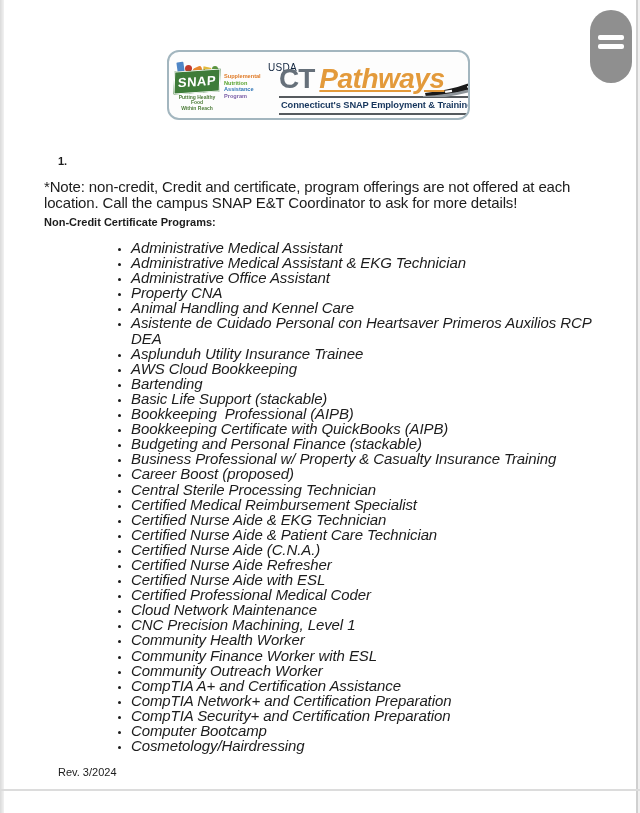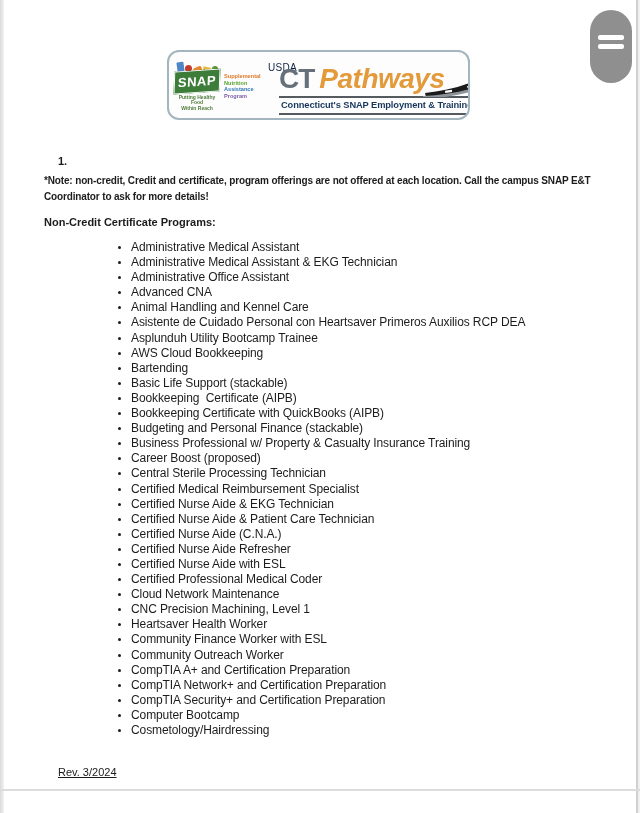--- a/index.html
+++ b/index.html
@@ -41,32 +41,32 @@
   .usda-title { font-size: 10px; font-weight: normal; color: #10243e; letter-spacing: .3px; margin-left: 44px; }
   .usda-word  { font-size: 5.6px; font-weight: bold; line-height: 6.6px; }
   .usda-word:nth-child(2) { color: #e07b28; }
   .usda-word:nth-child(3) { color: #58a32f; }
   .usda-word:nth-child(4) { color: #2e75b6; }
   .usda-word:nth-child(5) { color: #7b5ea7; }
 
   .ctp-block { flex: 1; position: relative; display: flex; flex-direction: column; justify-content: flex-end; padding-left: 3px; }
   .ctp-title { height: 36px; display: flex; align-items: flex-end; white-space: nowrap; position: relative; z-index: 2; }
   .ctp-ct { font-size: 28px; font-weight: bold; color: #66707a; letter-spacing: -1px; line-height: 30px; }
-  .ctp-pathways { font-size: 28px; font-weight: bold; font-style: italic; color: #e39a3b; letter-spacing: -0.5px; line-height: 30px; margin-left: 5px; }
+  .ctp-pathways { font-size: 28px; font-weight: bold; font-style: italic; color: #e39a3b; letter-spacing: -0.5px; line-height: 30px; margin-left: 5px; text-decoration: underline; }
   .road-swoosh { position: absolute; right: -4px; top: -2px; width: 96px; height: 44px; z-index: 1; }
   .ctp-subtitle { margin-top: 2px; border-top: 2px solid #555a5e; border-bottom: 2px solid #555a5e; padding: 2px 2px 3px 2px;
     font-size: 9.3px; font-weight: bold; color: #17365d; letter-spacing: -0.1px; white-space: nowrap; text-align: center; }
   .section-heading { position: absolute; left: 58px; top: 155px; display: flex; font-size: 11px; font-weight: bold; color: #1c1c1c; }
   .section-number { width: 38px; }
-  .note { position: absolute; left: 44px; top: 173px; width: 560px; font-size: 10px; line-height: 15.5px; color: #1c1c1c; letter-spacing: -0.15px; font-weight: bold; }
+  .note { position: absolute; left: 44px; top: 179px; width: 560px; font-size: 15px; line-height: 15.5px; color: #1c1c1c; letter-spacing: -0.15px; }
   .list-heading { position: absolute; left: 44px; top: 216px; font-size: 11px; font-weight: bold; color: #1c1c1c; }
   .program-list { position: absolute; left: 44px; top: 240px; width: 560px; padding-left: 87px; list-style: disc; }
-  .program-list li { font-size: 12px; line-height: 15.1px; color: #1c1c1c; white-space: pre-wrap; letter-spacing: -0.1px; }
+  .program-list li { font-size: 15px; line-height: 15.1px; color: #1c1c1c; white-space: pre-wrap; letter-spacing: -0.1px; font-style: italic; }
   .program-list li::marker { font-size: 10px; }
-  .footer-rev { position: absolute; left: 58px; top: 766px; font-size: 11px; color: #1c1c1c; text-decoration: underline; }
+  .footer-rev { position: absolute; left: 58px; top: 766px; font-size: 11px; color: #1c1c1c; }
 </style>
 </head>
 <body>
 
 <div class="viewport">
 
   <div class="edge-left"></div>
   <div class="edge-right"></div>
   <div class="edge-right-pad"></div>
   <div class="edge-bottom"></div>
@@ -116,46 +116,46 @@
 
   <p class="note">*Note: non-credit, Credit and certificate, program offerings are not offered at each location. Call the campus SNAP E&amp;T Coordinator to ask for more details!</p>
 
   <div class="list-heading">Non-Credit Certificate Programs:</div>
 
   <ul class="program-list">
 
   <li>Administrative Medical Assistant</li>
       <li>Administrative Medical Assistant &amp; EKG Technician</li>
       <li>Administrative Office Assistant</li>
-      <li>Advanced CNA</li>
+      <li>Property CNA</li>
       <li>Animal Handling and Kennel Care</li>
       <li>Asistente de Cuidado Personal con Heartsaver Primeros Auxilios RCP DEA</li>
-      <li>Asplunduh Utility Bootcamp Trainee</li>
+      <li>Asplunduh Utility Insurance Trainee</li>
       <li>AWS Cloud Bookkeeping</li>
       <li>Bartending</li>
       <li>Basic Life Support (stackable)</li>
-      <li>Bookkeeping  Certificate (AIPB)</li>
+      <li>Bookkeeping  Professional (AIPB)</li>
       <li>Bookkeeping Certificate with QuickBooks (AIPB)</li>
       <li>Budgeting and Personal Finance (stackable)</li>
       <li>Business Professional w/ Property &amp; Casualty Insurance Training</li>
       <li>Career Boost (proposed)</li>
       <li>Central Sterile Processing Technician</li>
       <li>Certified Medical Reimbursement Specialist</li>
       <li>Certified Nurse Aide &amp; EKG Technician</li>
       <li>Certified Nurse Aide &amp; Patient Care Technician</li>
       <li>Certified Nurse Aide (C.N.A.)</li>
       <li>Certified Nurse Aide Refresher</li>
       <li>Certified Nurse Aide with ESL</li>
       <li>Certified Professional Medical Coder</li>
       <li>Cloud Network Maintenance</li>
       <li>CNC Precision Machining, Level 1</li>
-      <li>Heartsaver Health Worker</li>
+      <li>Community Health Worker</li>
       <li>Community Finance Worker with ESL</li>
       <li>Community Outreach Worker</li>
-      <li>CompTIA A+ and Certification Preparation</li>
+      <li>CompTIA A+ and Certification Assistance</li>
       <li>CompTIA Network+ and Certification Preparation</li>
       <li>CompTIA Security+ and Certification Preparation</li>
       <li>Computer Bootcamp</li>
       <li>Cosmetology/Hairdressing</li>
     </ul>
 
   <div class="footer-rev">Rev. 3/2024</div>
 
   <button class="menu-pill">
     <span class="bar"></span>

